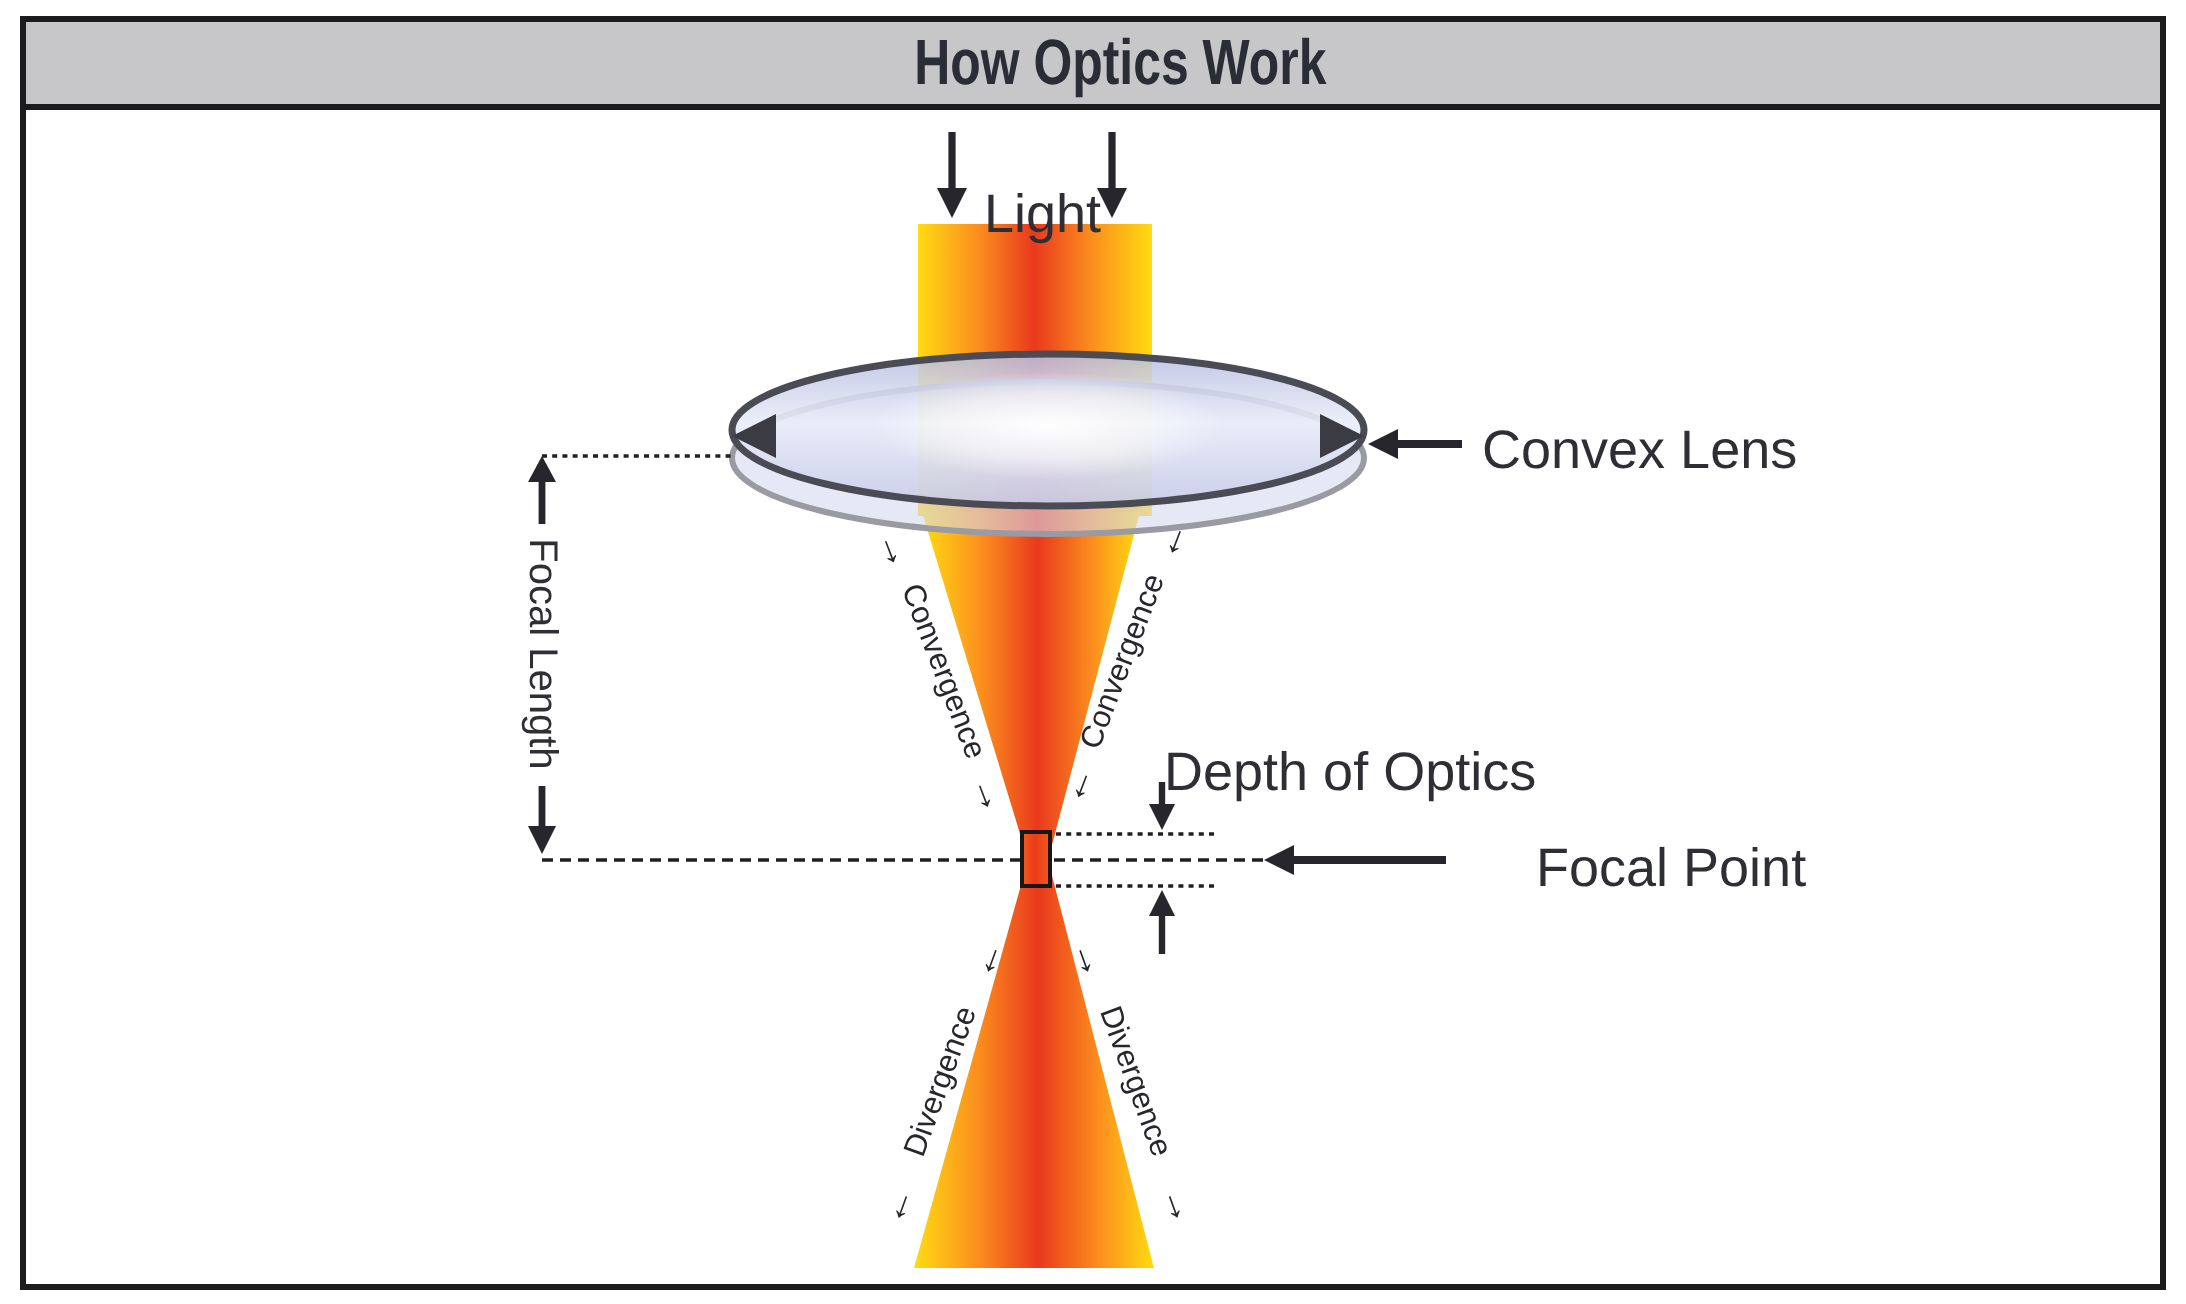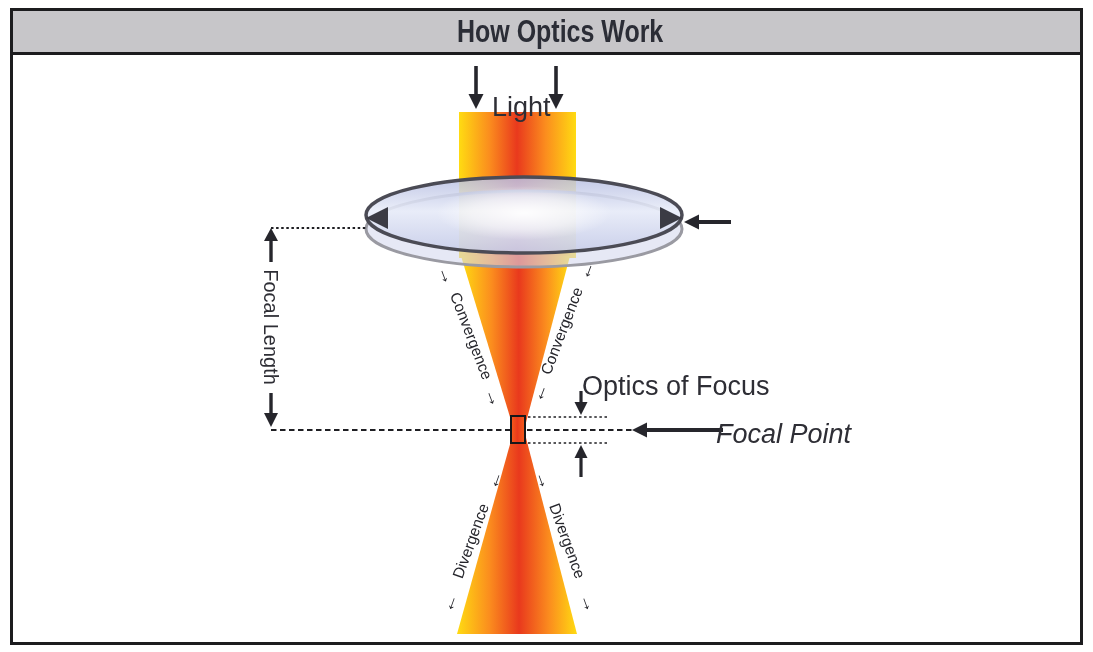--- a/index.html
+++ b/index.html
@@ -44,21 +44,21 @@
   
   #focal-rect{
     position:absolute;left:510px;top:415px;width:16px;height:29px;
     border:2.5px solid #17171a;box-sizing:border-box;
     background:linear-gradient(90deg,#f2571a 0%,#ea3a1b 45%,#f2571a 100%);
   }
   
   .lbl{position:absolute;white-space:nowrap;font-size:27px;color:#2e2e35;}
   #light-label{left:492px;top:92px;}
   #convex-lens-label{left:741px;top:210px;}
-  #focal-point-label{left:716px;top:419px;font-style:italic;}
+  #focal-point-label{left:768px;top:419px;}
   #depth-label{left:582px;top:371px;}
   #focal-length-label{
     left:201px;top:315px;width:140px;height:24px;
     display:flex;align-items:center;justify-content:center;
     transform:rotate(90deg);transform-origin:center;font-size:20px;
   }
   .ray-label{
     position:absolute;width:150px;height:20px;
     display:flex;align-items:center;justify-content:space-between;
     font-size:15.5px;color:#26262c;white-space:nowrap;
@@ -146,22 +146,23 @@
       <g>
         <line x1="581" y1="477" x2="581" y2="457" stroke-width="3.2"></line>
         <polygon points="574.5,458 587.5,458 581,445" stroke="none"></polygon>
       </g>
     </g>
   </svg>
 
   <div id="focal-rect"></div>
 
   <div class="lbl" id="light-label">Light</div>
+  <div class="lbl" id="convex-lens-label">Convex Lens</div>
   <div class="lbl" id="focal-point-label">Focal Point</div>
-  <div class="lbl" id="depth-label">Optics of Focus</div>
+  <div class="lbl" id="depth-label">Depth of Optics</div>
   <div class="lbl" id="focal-length-label">Focal Length</div>
 
   <div class="ray-label" id="conv-left">
     <span class="arr">→</span>
     <span>Convergence</span>
     <span class="arr">→</span>
   </div>
   <div class="ray-label" id="conv-right">
     <span class="arr">←</span>
     <span>Convergence</span>

